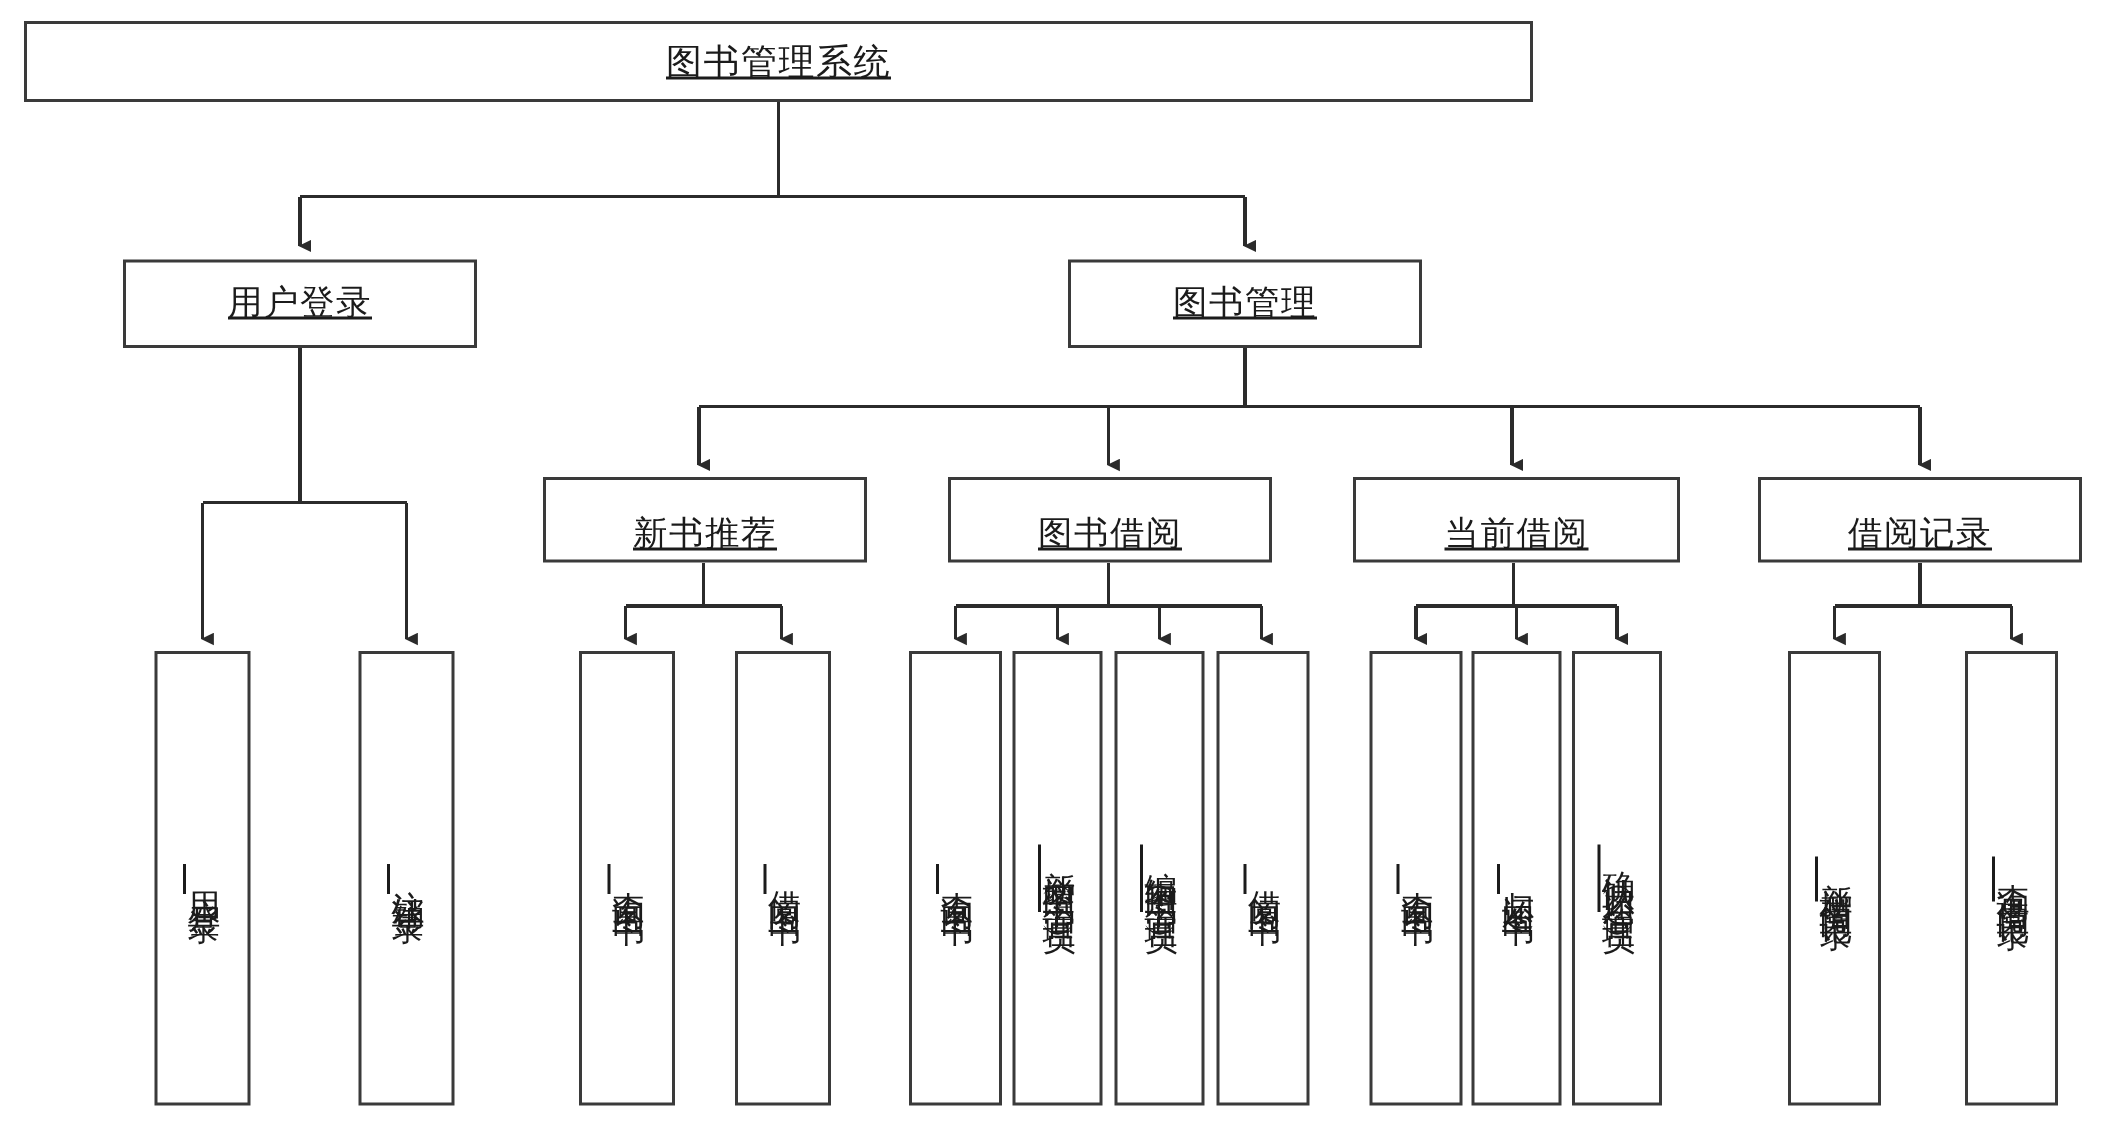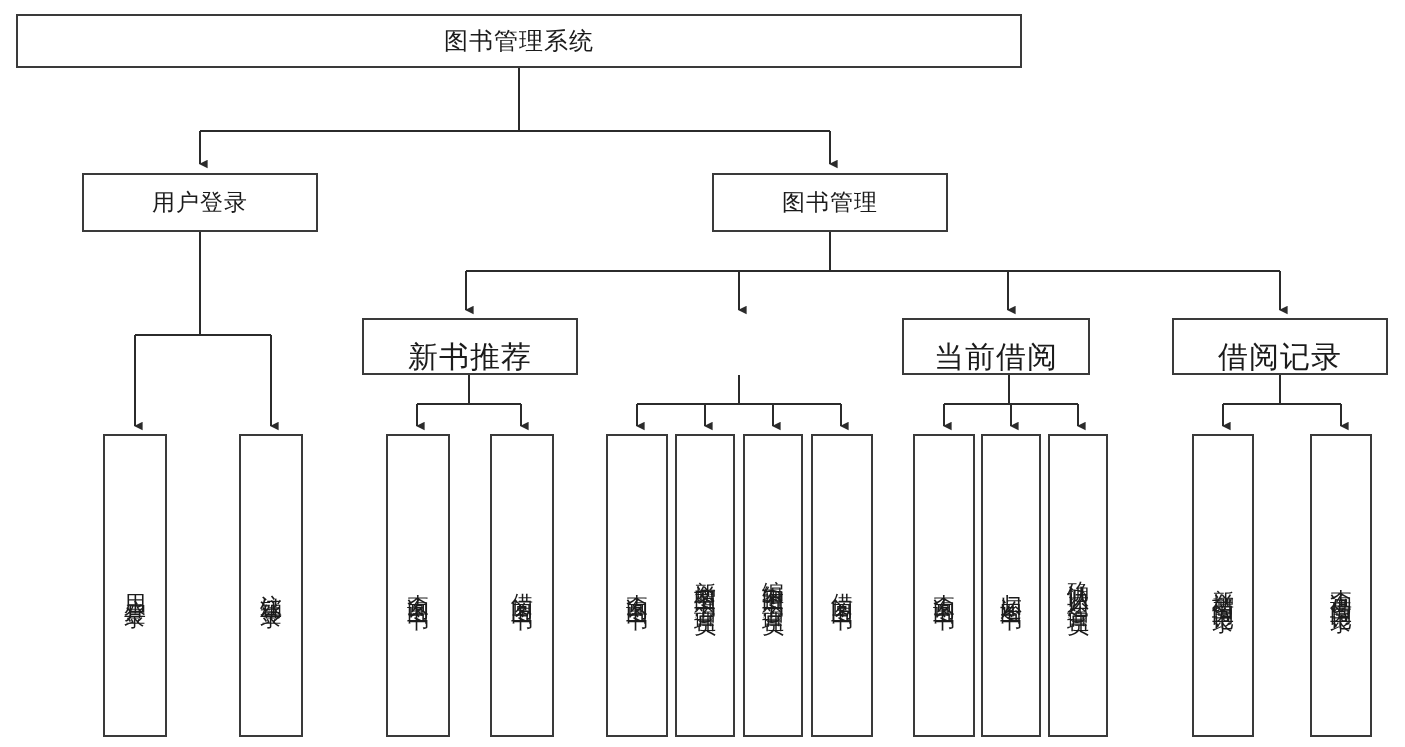--- a/index.html
+++ b/index.html
@@ -22,24 +22,25 @@
     align-items:center;
     justify-content:center;
     color:#1b1b1b;
   }
   .node .label{
     font-size:23px;
     letter-spacing:1px;
     line-height:1.1;
     white-space:nowrap;
     user-select:none;
+    text-decoration:underline;
   }
   .node.root .label{font-size:24px;}
   .node.lvl1 .label{font-size:23px;}
-  .node.lvl2 .label{font-size:30px;margin-top:20px;}
+  .node.lvl2 .label{font-size:23px;margin-top:20px;}
 
   
   .node.leaf{
     align-items:center;
     justify-content:center;
     padding:4px 2px;
   }
   .node.leaf .label{
     writing-mode:vertical-rl;
     text-orientation:upright;
@@ -127,22 +128,25 @@
   </div>
 
   <div class="node lvl1" style="left:712px;top:173px;width:236px;height:59px;text-align:center;">
     <span class="label">图书管理</span>
   </div>
 
   <div class="node lvl2" style="left:362px;top:318px;width:216px;height:57px;">
     <span class="label">新书推荐</span>
   </div>
 
-
-  <div class="node lvl2" style="left:902px;top:318px;width:188px;height:57px;">
+  <div class="node lvl2" style="left:632px;top:318px;width:216px;height:57px;">
+    <span class="label">图书借阅</span>
+  </div>
+
+  <div class="node lvl2" style="left:902px;top:318px;width:218px;height:57px;">
     <span class="label">当前借阅</span>
   </div>
 
   <div class="node lvl2" style="left:1172px;top:318px;width:216px;height:57px;">
     <span class="label">借阅记录</span>
   </div>
 
   <div class="node leaf" style="left:103px;top:434px;width:64px;height:303px;">
     <span class="label">用户登录</span>
   </div>

